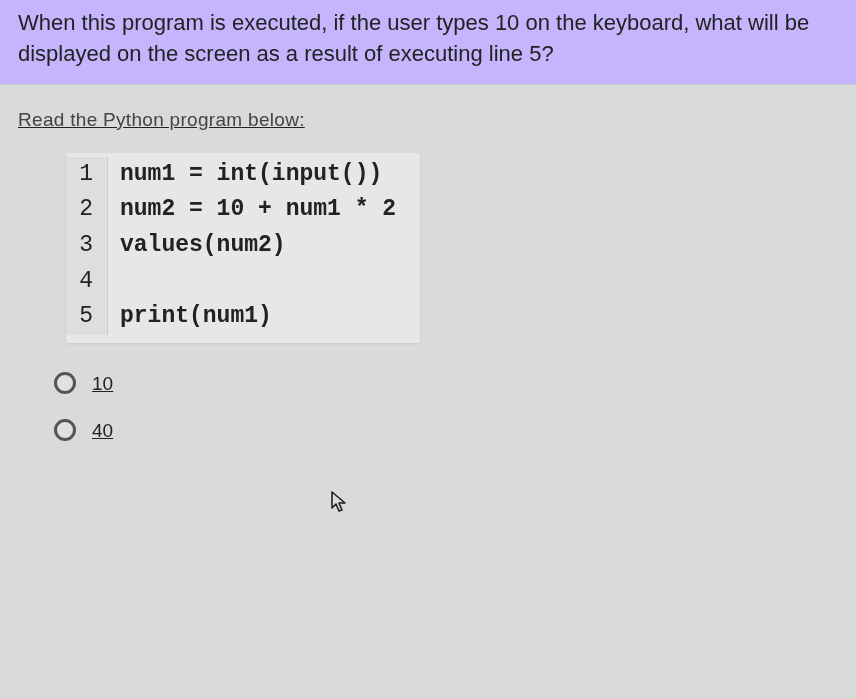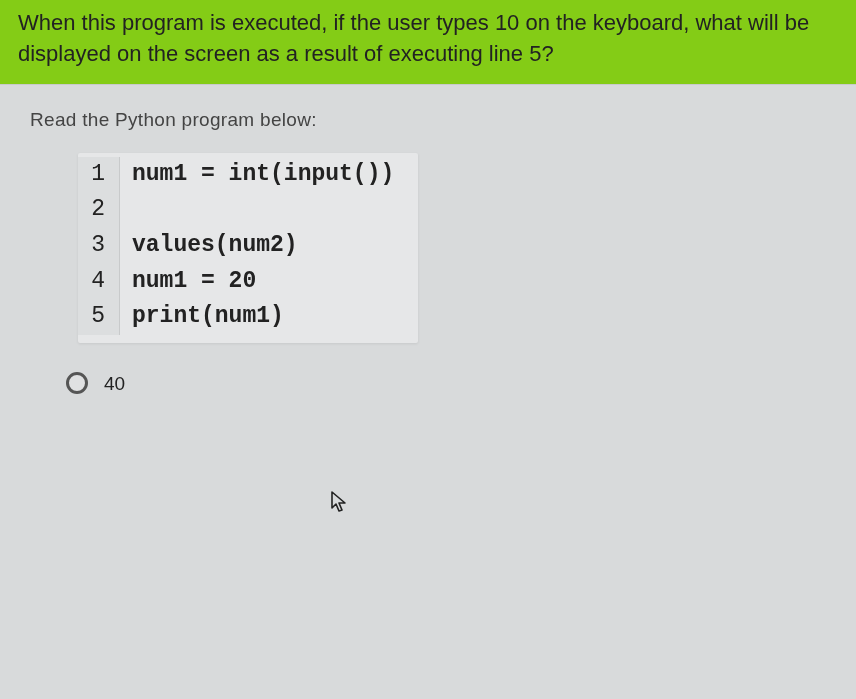--- a/index.html
+++ b/index.html
@@ -9,29 +9,30 @@
     }
     body {
       width: 856px;
       height: 699px;
       background: #d8dadb;
       font-family: Arial, Helvetica, sans-serif;
       color: #222;
       overflow: hidden;
     }
     .question-header {
-      background: #84cc16;
+      background: #c4b5fd;
       padding: 8px 18px 14px 18px;
       border-bottom: 1px solid #c8cacb;
       font-size: 22px;
       line-height: 1.4;
       color: #222;
     }
     .content {
-      padding: 24px 18px 0 30px;
+      padding: 24px 18px 0 18px;
+      text-decoration: underline;
     }
     .instruction {
       font-size: 19px;
       color: #444;
       margin-bottom: 22px;
       letter-spacing: 0.3px;
     }
     .code-block {
       margin-left: 48px;
       margin-bottom: 28px;
@@ -105,36 +106,40 @@
 <div class="content">
   <div class="instruction">Read the Python program below:</div>
 
   <div class="code-block">
     <div class="code-line">
       <span class="line-number">1</span>
       <span class="code-text">num1 = int(input())</span>
     </div>
     <div class="code-line">
       <span class="line-number">2</span>
+      <span class="code-text">num2 = 10 + num1 * 2</span>
     </div>
     <div class="code-line">
       <span class="line-number">3</span>
       <span class="code-text">values(num2)</span>
     </div>
     <div class="code-line">
       <span class="line-number">4</span>
-      <span class="code-text">num1 = 20</span>
     </div>
     <div class="code-line">
       <span class="line-number">5</span>
       <span class="code-text">print(num1)</span>
     </div>
   </div>
 
   <div class="options">
+    <div class="option">
+      <div class="radio"></div>
+      <div class="option-label">10</div>
+    </div>
     <div class="option">
       <div class="radio"></div>
       <div class="option-label">40</div>
     </div>
   </div>
 </div>
 
 <div class="cursor-arrow">
   <svg width="20" height="24" viewBox="0 0 20 24">
     <path d="M2 2 L2 18 L6 14 L9 21 L12 20 L9 13 L15 13 Z" fill="none" stroke="#222" stroke-width="1.6" stroke-linejoin="round"></path>

